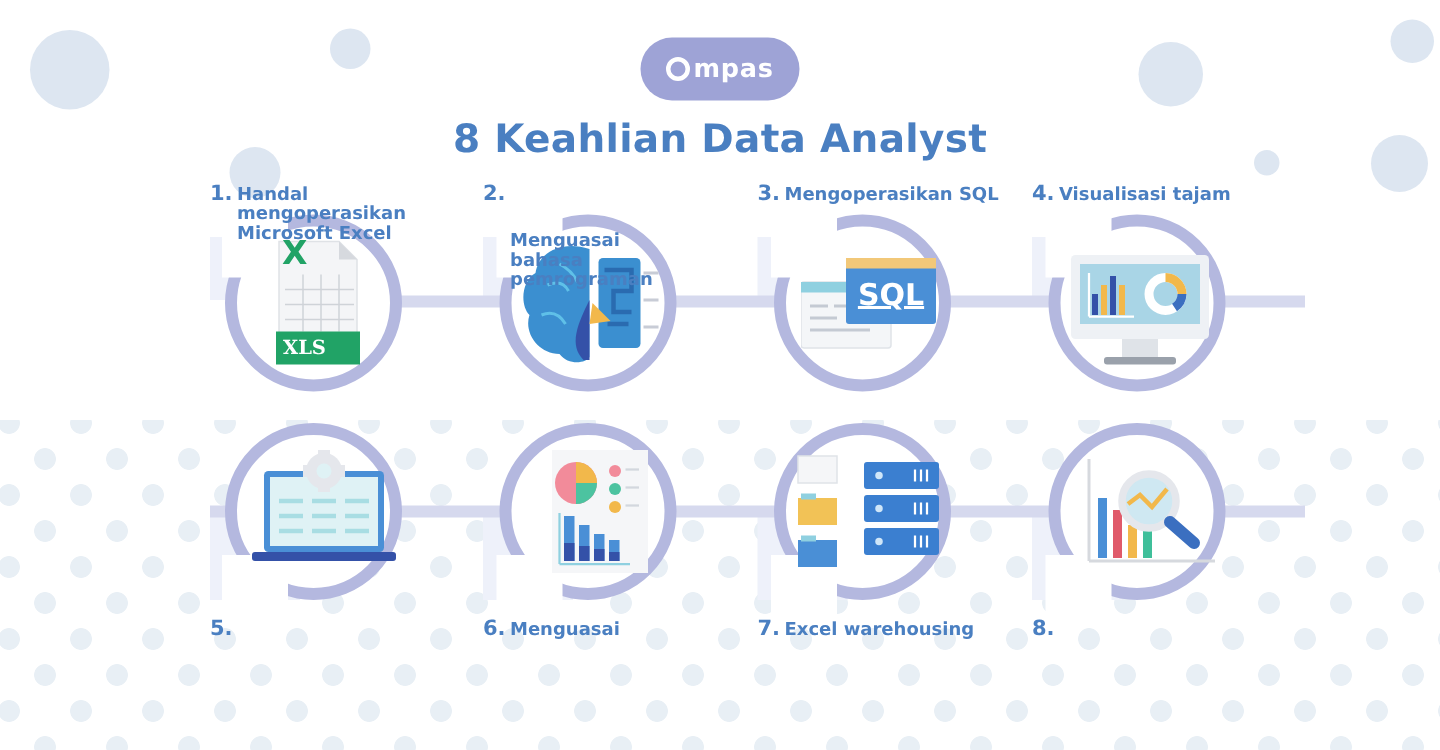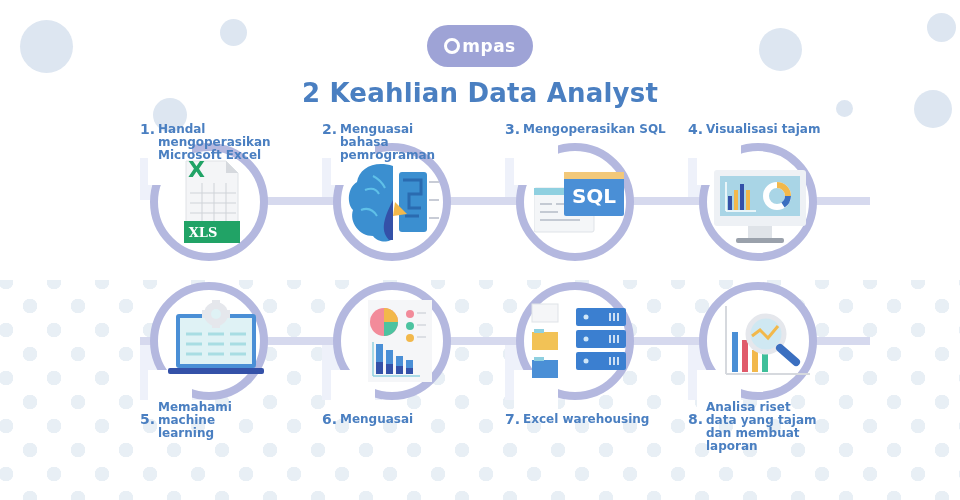--- a/index.html
+++ b/index.html
@@ -45,21 +45,21 @@
 <div class="bg-dot" style="left:759px;top:28px;width:43px;height:43px;"></div>
 <div class="bg-dot" style="left:927px;top:13px;width:29px;height:29px;"></div>
 <div class="bg-dot" style="left:836px;top:100px;width:17px;height:17px;"></div>
 <div class="bg-dot" style="left:914px;top:90px;width:38px;height:38px;"></div>
 
 <div class="logo">
   <span class="logo-c"></span>
   <span class="logo-text">mpas</span>
 </div>
 
-<div class="title">2 Keahlian Data Analyst</div>
+<div class="title">8 Keahlian Data Analyst</div>
 
 <div class="panel" style="left:140px;top:158px;width:60px;height:42px;"></div>
 <div class="panel" style="left:322px;top:158px;width:60px;height:42px;"></div>
 <div class="panel" style="left:505px;top:158px;width:60px;height:42px;"></div>
 <div class="panel" style="left:688px;top:158px;width:60px;height:42px;"></div>
 <div class="hline" style="left:180px;top:197px;width:690px;"></div>
 
 <div class="panel" style="left:140px;top:340px;width:60px;height:60px;"></div>
 <div class="panel" style="left:322px;top:340px;width:60px;height:60px;"></div>
 <div class="panel" style="left:505px;top:340px;width:60px;height:60px;"></div>
@@ -132,21 +132,21 @@
     <rect x="0" y="18" width="60" height="7" fill="#8fd0e0"></rect>
     <g stroke="#c4cad3" stroke-width="2">
         <line x1="6" y1="34" x2="18" y2="34"></line>
         <line x1="22" y1="34" x2="30" y2="34"></line>
         <line x1="6" y1="42" x2="24" y2="42"></line>
         <line x1="6" y1="50" x2="46" y2="50"></line>
       </g>
     <rect x="30" y="2" width="60" height="44" rx="2" fill="#4a8fd6"></rect>
     <rect x="30" y="2" width="60" height="7" fill="#f2c879"></rect>
   </svg>
-  <span style="position:absolute;left:30px;top:14px;width:60px;text-align:center;color:#fff;font-weight:bold;font-size:20px;">SQL</span>
+  <span style="position:absolute;left:30px;top:14px;width:60px;text-align:center;color:#fff;font-weight:bold;font-size:20px;text-decoration:underline;">SQL</span>
 </div>
 
 <div class="icon" style="left:710px;top:168px;width:100px;height:80px;">
   <svg width="100" height="80" viewBox="0 0 100 80">
     <rect x="4" y="2" width="92" height="56" rx="3" fill="#eef1f5"></rect>
     <rect x="10" y="8" width="80" height="40" fill="#a9d5e6"></rect>
     <rect x="18" y="28" width="4" height="14" fill="#3451a8"></rect>
       <rect x="24" y="22" width="4" height="20" fill="#f2b84b"></rect>
     <rect x="30" y="16" width="4" height="26" fill="#3451a8"></rect>
       <rect x="36" y="22" width="4" height="20" fill="#f2b84b"></rect>
@@ -256,39 +256,37 @@
     <line x1="60" y1="46" x2="76" y2="60" stroke="#3b6fc0" stroke-width="8" stroke-linecap="round"></line>
   </svg>
 </div>
 
 <div class="label" style="left:140px;top:123px;width:180px;">
   <span class="num">1.</span>
   <span class="txt" style="width:160px;">Handal mengoperasikan Microsoft Excel</span>
 </div>
 <div class="label" style="left:322px;top:123px;width:140px;">
   <span class="num">2.</span>
-  <span class="txt" style="width:120px;">Menguasai bahasa pemrograman</span>
+  <span class="txt" style="width:120px;margin-top:31px;">Menguasai bahasa pemrograman</span>
 </div>
 <div class="label" style="left:505px;top:123px;width:180px;">
   <span class="num">3.</span>
   <span class="txt">Mengoperasikan SQL</span>
 </div>
 <div class="label" style="left:688px;top:123px;width:180px;">
   <span class="num">4.</span>
   <span class="txt">Visualisasi tajam</span>
 </div>
 
 <div class="label" style="left:140px;top:401px;width:160px;">
   <span class="num" style="top:12px;">5.</span>
-  <span class="txt" style="width:135px;">Memahami machine learning</span>
 </div>
 <div class="label" style="left:322px;top:413px;width:160px;">
   <span class="num">6.</span>
   <span class="txt">Menguasai</span>
 </div>
 <div class="label" style="left:505px;top:413px;width:180px;">
   <span class="num">7.</span>
   <span class="txt">Excel warehousing</span>
 </div>
 <div class="label" style="left:688px;top:401px;width:160px;">
   <span class="num" style="top:12px;">8.</span>
-  <span class="txt" style="width:135px;">Analisa riset data yang tajam dan membuat laporan</span>
 </div>
 
 </body></html>

